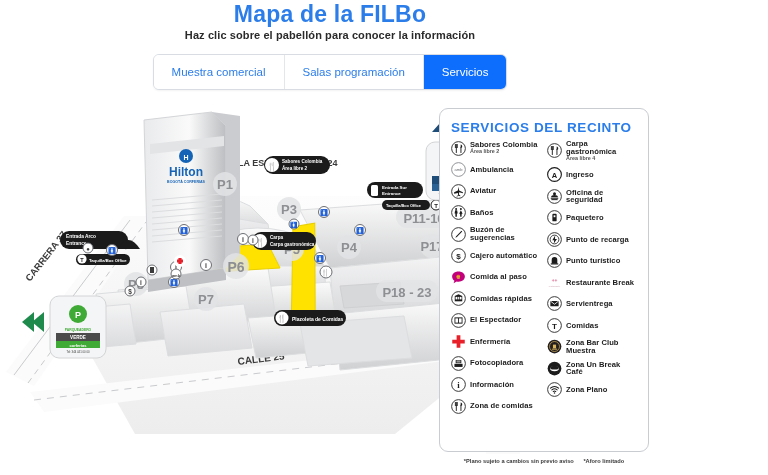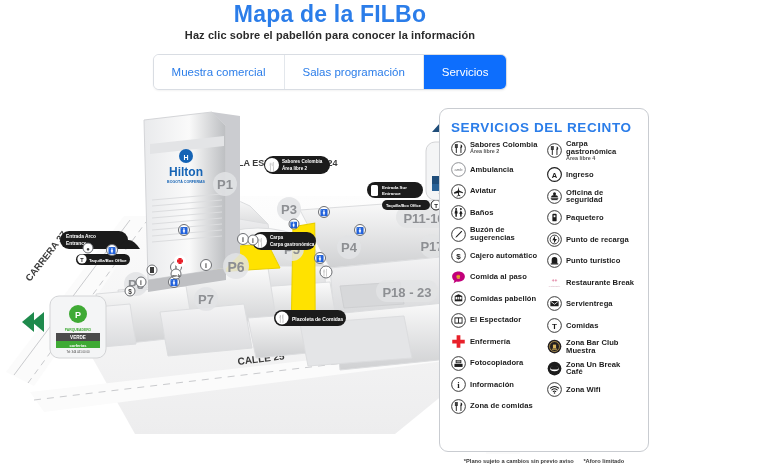--- a/index.html
+++ b/index.html
@@ -509,21 +509,21 @@
             <svg width="15" height="15" viewBox="0 0 24 24">
                 <circle cx="12" cy="12" r="11" fill="none" stroke="#3b3b3b" stroke-width="1.6"></circle>
                 <rect x="6" y="8" width="12" height="8.5" fill="#1c1c1c"></rect>
                 <rect x="7.3" y="9.4" width="3" height="4" fill="#fff"></rect>
                 <rect x="11.4" y="9.4" width="1.4" height="4" fill="#fff"></rect>
                 <rect x="13.8" y="9.4" width="3" height="4" fill="#fff"></rect>
                 <path d="M6 8 12 5l6 3z" fill="#1c1c1c"></path>
               </svg>
           </span>
           <span class="txt">
-              <span class="lbl">Comidas pabellón</span>
+              <span class="lbl">Comidas rápidas</span>
             </span>
         </div>
 
         <div class="srv">
           <span class="ico">
             <svg width="15" height="15" viewBox="0 0 24 24">
                 <circle cx="12" cy="12" r="11" fill="none" stroke="#3b3b3b" stroke-width="1.6"></circle>
                 <rect x="5.6" y="7" width="12.8" height="10" fill="#1c1c1c"></rect>
                 <rect x="7" y="8.6" width="4.3" height="6.8" fill="#fff"></rect>
                 <rect x="12.7" y="8.6" width="4.3" height="6.8" fill="#fff"></rect>
@@ -738,21 +738,21 @@
           <span class="ico">
             <svg width="15" height="15" viewBox="0 0 24 24">
                 <circle cx="12" cy="12" r="11" fill="none" stroke="#3b3b3b" stroke-width="1.6"></circle>
                 <path d="M5.5 9.8a10 10 0 0 1 13 0" fill="none" stroke="#1c1c1c" stroke-width="1.7" stroke-linecap="round"></path>
                 <path d="M7.8 12.6a6.6 6.6 0 0 1 8.4 0" fill="none" stroke="#1c1c1c" stroke-width="1.7" stroke-linecap="round"></path>
                 <path d="M10 15.3a3.2 3.2 0 0 1 4 0" fill="none" stroke="#1c1c1c" stroke-width="1.7" stroke-linecap="round"></path>
                 <circle cx="12" cy="17.6" r="1.2" fill="#1c1c1c"></circle>
               </svg>
           </span>
           <span class="txt">
-              <span class="lbl">Zona Wifi</span>
+              <span class="lbl">Zona Plano</span>
             </span>
         </div>
 
       </div>
     </div>
   </div>
 
   <div class="panel-note">
     <span>*Plano sujeto a cambios sin previo aviso</span>
     <span>*Aforo limitado</span>

